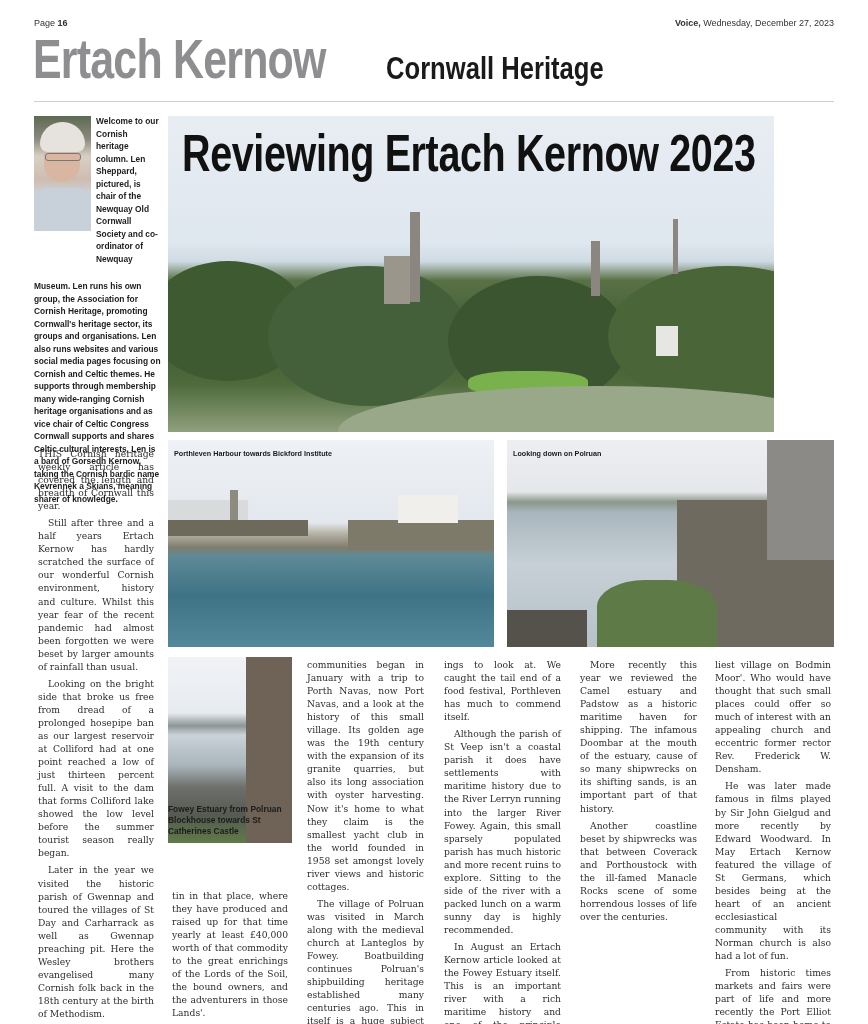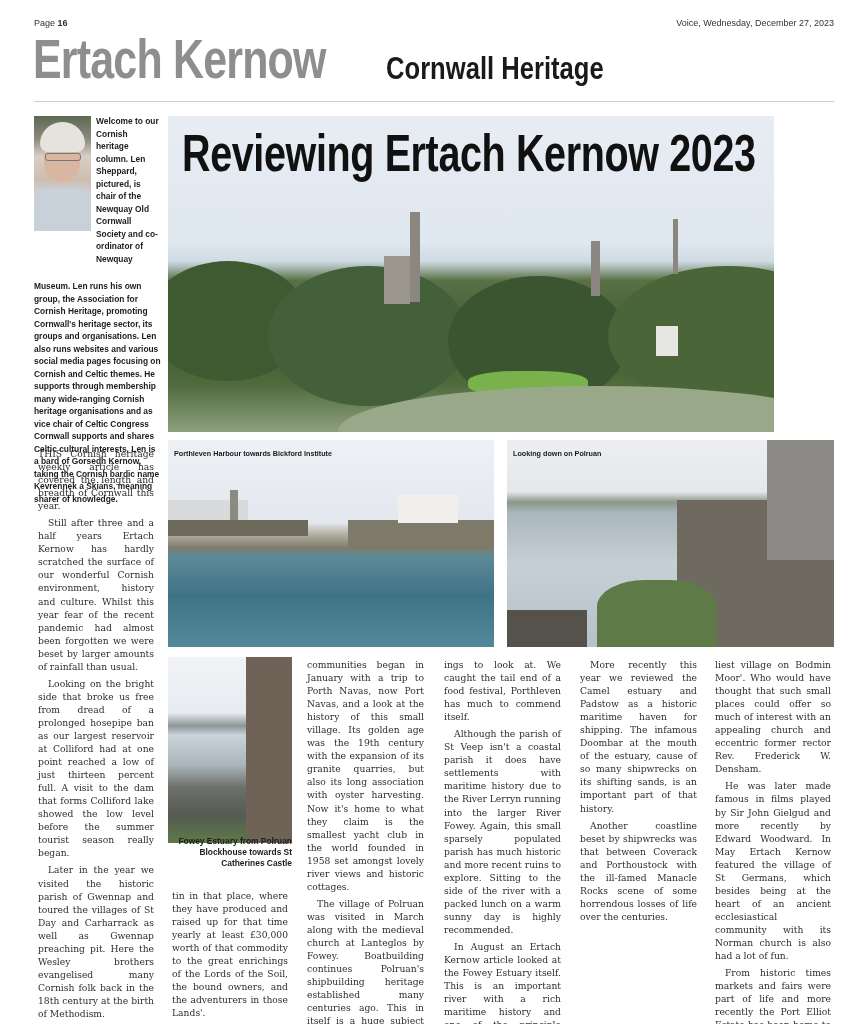--- a/index.html
+++ b/index.html
@@ -1,21 +1,21 @@
 <!DOCTYPE html>
 <html><head>
 <meta charset="utf-8">
 <style>
   html,body{margin:0;padding:0;background:#fff;}
   body{width:868px;height:1024px;position:relative;overflow:hidden;font-family:"DejaVu Serif",serif;color:#2b2b2b;}
   .abs{position:absolute;}
   .masthead-page{left:34px;top:18px;font-family:"Liberation Sans",sans-serif;font-size:9px;color:#333;}
   .masthead-page b{font-weight:bold;}
   .masthead-date{right:34px;top:18px;font-family:"Liberation Sans",sans-serif;font-size:9px;color:#333;}
-  .masthead-date b{font-weight:normal;}
+  .masthead-date b{font-weight:bold;}
   .section-title{left:33px;top:28px;font-family:"Liberation Sans",sans-serif;font-weight:bold;font-size:55px;color:#8e8e90;letter-spacing:-1px;transform:scaleX(0.78);transform-origin:left top;line-height:62px;white-space:nowrap;}
   .section-sub{left:386px;top:50px;font-family:"Liberation Sans",sans-serif;font-weight:bold;font-size:32px;color:#1a1a1a;transform:scaleX(0.8);transform-origin:left top;line-height:36px;white-space:nowrap;}
   .rule{left:34px;top:101px;width:800px;height:1px;background:#cfcfcf;}
 
   .intro-photo{left:34px;top:116px;width:57px;height:115px;background:linear-gradient(180deg,#5d6a52 0%,#8b8a7e 20%,#d8cfc4 35%,#cdbdb0 55%,#cfd5df 70%,#a9b3c0 100%);}
   .intro-photo .hair{position:absolute;left:6px;top:6px;width:45px;height:30px;border-radius:22px 22px 8px 8px;background:#e6e3de;}
   .intro-photo .face{position:absolute;left:10px;top:20px;width:36px;height:46px;border-radius:18px;background:#d9b6a2;}
   .intro-photo .glasses{position:absolute;left:11px;top:37px;width:34px;height:6px;border:1px solid #777;border-radius:3px;}
   .intro-photo .shirt{position:absolute;left:0;top:72px;width:57px;height:43px;background:#c8d0da;border-radius:14px 14px 0 0;}
   .intro-text{font-family:"Liberation Sans",sans-serif;font-weight:bold;font-size:8.4px;line-height:12.5px;color:#1c1c1c;}
@@ -84,33 +84,33 @@
   <div style="position:absolute;left:170px;top:60px;width:157px;height:147px;background:#6f6a60;"></div>
   <div style="position:absolute;left:260px;top:0;width:67px;height:120px;background:#8c8a86;"></div>
   <div style="position:absolute;left:90px;top:140px;width:120px;height:67px;background:#5e7a46;border-radius:40% 40% 0 0;"></div>
   <div style="position:absolute;left:0;top:170px;width:80px;height:37px;background:#55524c;"></div>
   <div class="photo-cap">Looking down on Polruan</div>
 </div>
 
 <div class="abs photo fowey">
   <div style="position:absolute;left:78px;top:0;width:46px;height:186px;background:#6e6356;"></div>
 </div>
-<div class="abs cap-below" style="left:168px;top:836px;width:124px;text-align:right;">Fowey Estuary from Polruan Blockhouse towards St Catherines Castle</div>
+<div class="abs cap-below" style="left:168px;top:804px;width:124px;">Fowey Estuary from Polruan Blockhouse towards St Catherines Castle</div>
 
 <div class="abs body-col" style="left:34px;top:443px;width:124px;">
   <p class="noindent">THIS Cornish heritage weekly article has covered the length and breadth of Cornwall this year.</p>
   <p>Still after three and a half years Ertach Kernow has hardly scratched the surface of our wonderful Cornish environment, history and culture. Whilst this year fear of the recent pandemic had almost been forgotten we were beset by larger amounts of rainfall than usual.</p>
   <p>Looking on the bright side that broke us free from dread of a prolonged hosepipe ban as our largest reservoir at Colliford had at one point reached a low of just thirteen percent full. A visit to the dam that forms Colliford lake showed the low level before the summer tourist season really began.</p>
   <p>Later in the year we visited the historic parish of Gwennap and toured the villages of St Day and Carharrack as well as Gwennap preaching pit. Here the Wesley brothers evangelised many Cornish folk back in the 18th century at the birth of Methodism.</p>
   <p>That this was amongst the richest areas of land throughout Europe during the Cornish mining boom can hardly be believed today. Those days seem so long ago as we viewed the ruined roofless shell of Gwennap Church now thankfully protected and valued locally as a venue for events.</p>
 
 </div>
 
 <div class="abs body-col" style="left:168px;top:885px;width:124px;">
-  <p class="noindent">tin in that place, where they have produced and raised up for that time yearly at least £30,000 worth of that commodity to the great enrichings of the Lords of the Soil, the bound owners, and the adventurers in those Lands'.</p>
+  <p class="noindent">tin in that place, where they have produced and raised up for that time yearly at least £40,000 worth of that commodity to the great enrichings of the Lords of the Soil, the bound owners, and the adventurers in those Lands'.</p>
   <p>Visits to Cornish coastal</p>
 </div>
 
 <div class="abs body-col" style="left:303px;top:654px;width:125px;">
   <p class="noindent">communities began in January with a trip to Porth Navas, now Port Navas, and a look at the history of this small village. Its golden age was the 19th century with the expansion of its granite quarries, but also its long association with oyster harvesting. Now it's home to what they claim is the smallest yacht club in the world founded in 1958 set amongst lovely river views and historic cottages.</p>
   <p>The village of Polruan was visited in March along with the medieval church at Lanteglos by Fowey. Boatbuilding continues Polruan's shipbuilding heritage established many centuries ago. This in itself is a huge subject and the wider area has a terrifically interesting past with land owned by influential families with ancient manors.</p>
 
 </div>
 
 <div class="abs body-col" style="left:440px;top:654px;width:125px;">

